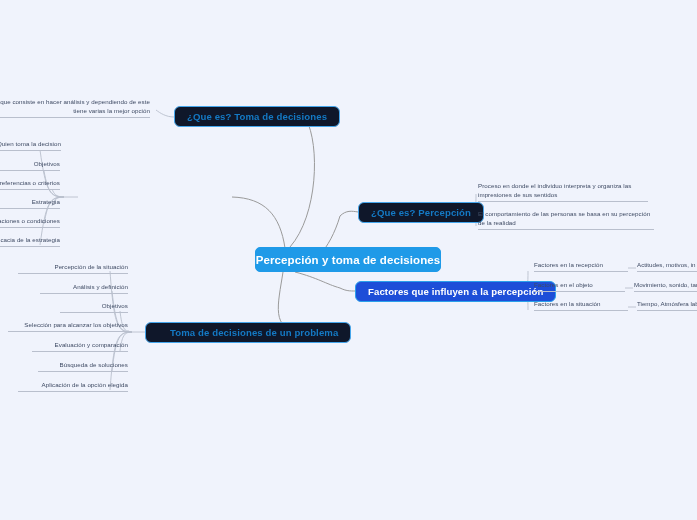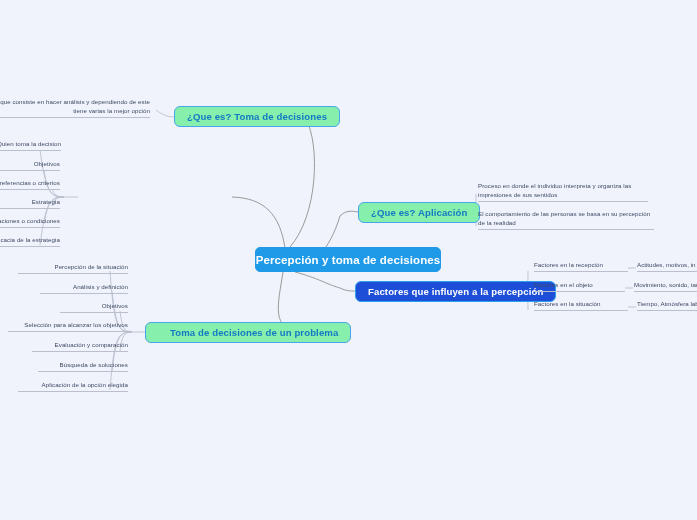--- a/index.html
+++ b/index.html
@@ -36,21 +36,21 @@
     display: flex;
     align-items: center;
     justify-content: center;
     white-space: nowrap;
     padding: 0 14px;
   }
 
   
   .branch-node {
     position: absolute;
-    background: #86efac;
+    background: #0f172a;
     color: #1479c4;
     border: 1.6px solid #45a6ec;
     border-radius: 6px;
     font-size: 9.6px;
     font-weight: bold;
     letter-spacing: 0.1px;
     display: flex;
     align-items: center;
     justify-content: center;
     white-space: nowrap;
@@ -160,21 +160,21 @@
   <div class="branch-node" style="left:145px; top:322px;padding-left:24px;">Toma de decisiones de un problema</div>
 
   <div class="leaf left" style="left:18px; top:263px; width:110px;">Percepción de la situación</div>
   <div class="leaf left" style="left:40px; top:283px; width:88px;">Análisis y definición</div>
   <div class="leaf left" style="left:60px; top:302px; width:68px;">Objetivos</div>
   <div class="leaf left" style="left:8px; top:321px; width:120px;">Selección para alcanzar los objetivos</div>
   <div class="leaf left" style="left:32px; top:341px; width:96px;">Evaluación y comparación</div>
   <div class="leaf left" style="left:38px; top:361px; width:90px;">Búsqueda de soluciones</div>
   <div class="leaf left" style="left:18px; top:381px; width:110px;">Aplicación de la opción elegida</div>
 
-  <div class="branch-node" style="left:358px; top:202px;">¿Que es? Aplicación</div>
+  <div class="branch-node" style="left:358px; top:202px;">¿Que es? Percepción</div>
 
   <div class="leaf right multiline" style="left:478px; top:182px; width:170px;">Proceso en donde el individuo interpreta y organiza las impresiones de sus sentidos</div>
   <div class="leaf right multiline" style="left:478px; top:210px; width:176px;">El comportamiento de las personas se basa en su percepción de la realidad</div>
 
   <div class="branch-node filled" style="left:355px; top:281px;">Factores que influyen a la percepción</div>
 
   <div class="leaf right" style="left:534px; top:261px; width:94px;">Factores en la recepción</div>
   <div class="leaf right" style="left:534px; top:281px; width:91px;">Factores en el objeto</div>
   <div class="leaf right" style="left:534px; top:300px; width:94px;">Factores en la situación</div>
 

